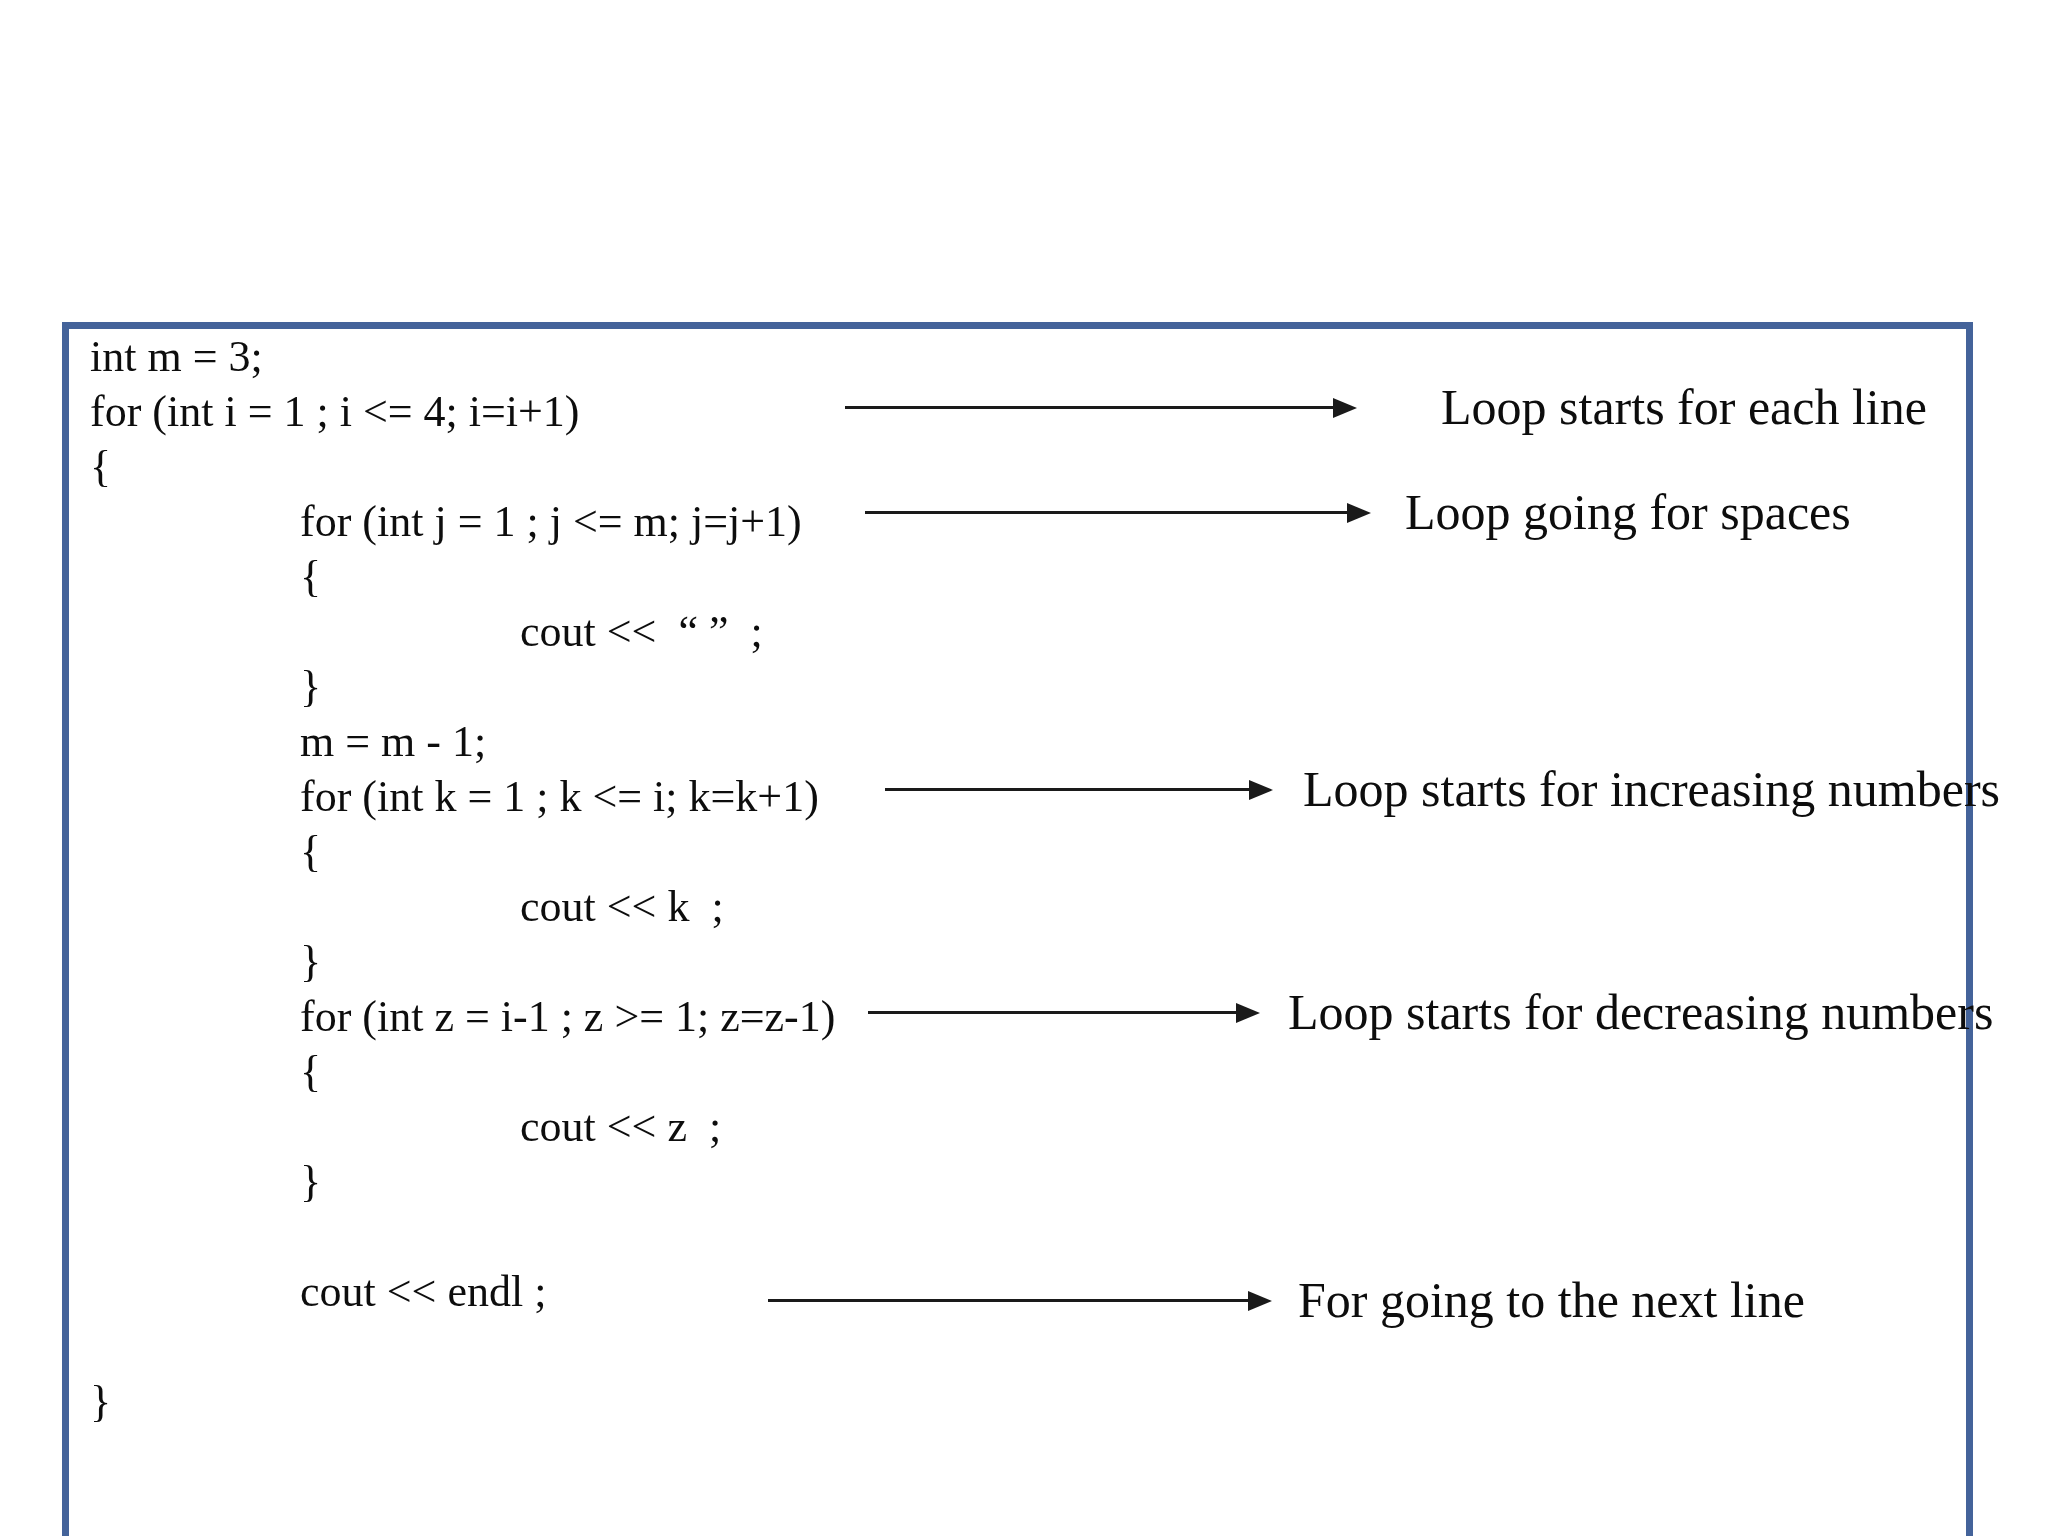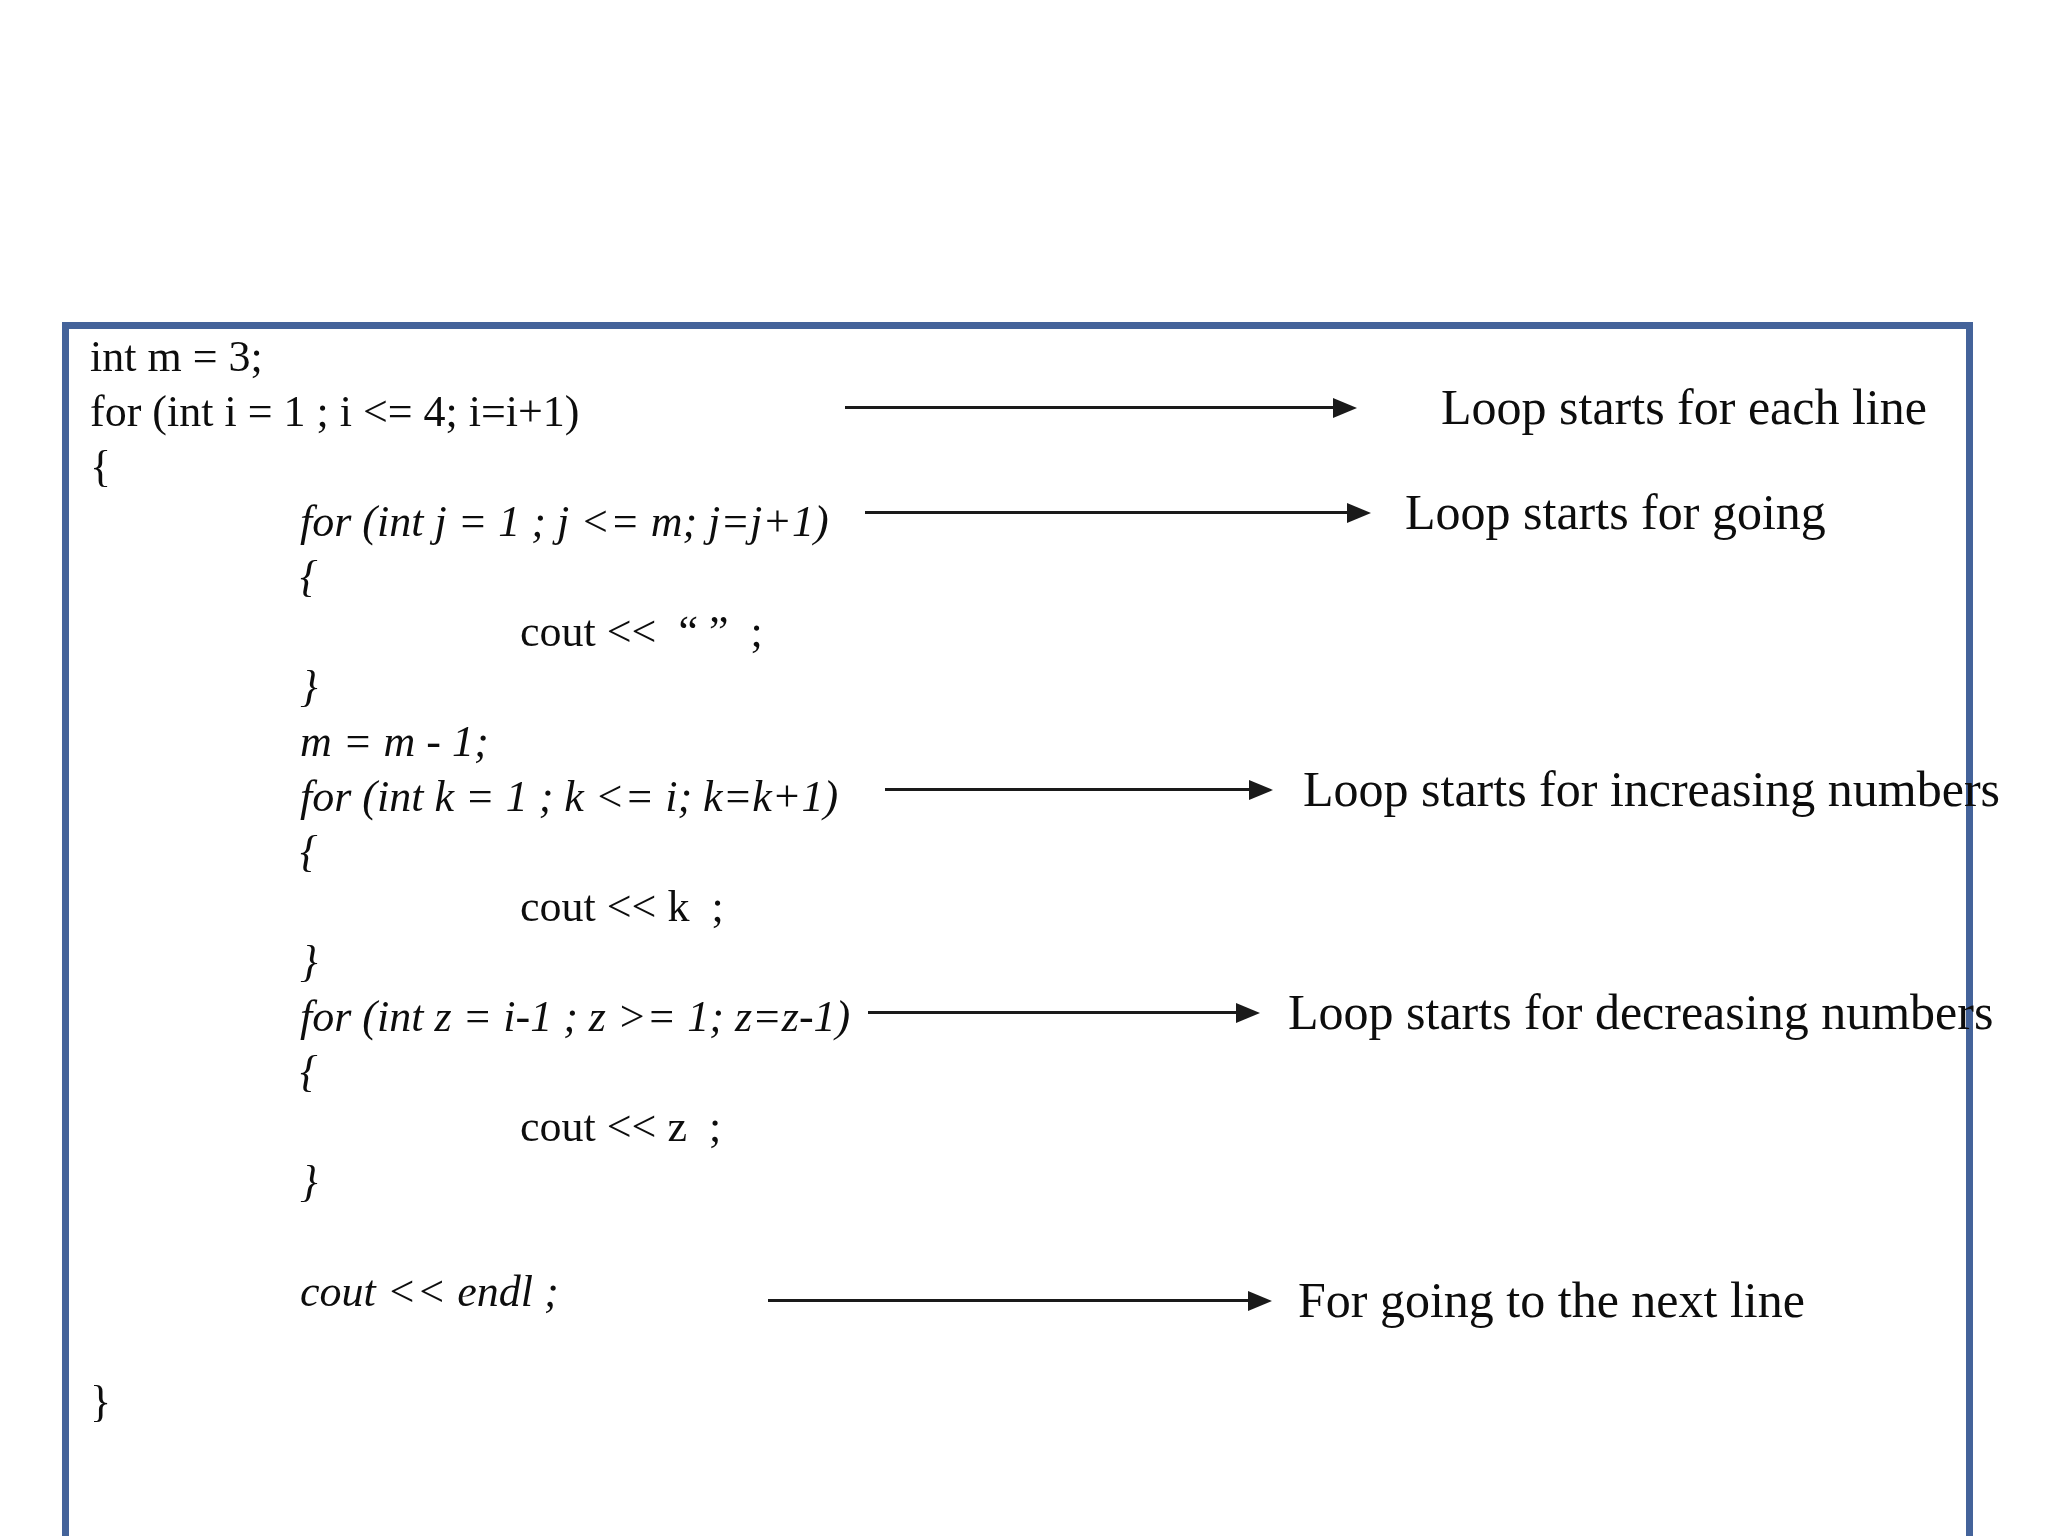--- a/index.html
+++ b/index.html
@@ -33,21 +33,21 @@
   .code-block {
     position: absolute;
     left: 21px;
     top: 0px;
     font-size: 44px;
     line-height: 55px;
     white-space: pre;
   }
   .code-line { white-space: pre; min-height: 55px; }
   .indent-0 { padding-left: 0; }
-  .indent-1 { padding-left: 210px; font-style: italic; }
+  .indent-1 { padding-left: 210px; }
   .indent-2 { padding-left: 430px; }
 
   .arrow {
     position: absolute;
     height: 0;
     border-top: 3px solid var(--arrow);
   }
   .arrow::after {
     content: "";
     position: absolute;
@@ -75,18 +75,18 @@
     <div class="code-block"><div class="code-line indent-0">int m = 3;</div><div class="code-line indent-0">for (int i = 1 ; i &lt;= 4; i=i+1)</div><div class="code-line indent-0">{</div><div class="code-line indent-1">for (int j = 1 ; j &lt;= m; j=j+1)</div><div class="code-line indent-1">{</div><div class="code-line indent-2">cout &lt;&lt;  “ ”  ;</div><div class="code-line indent-1">}</div><div class="code-line indent-1">m = m - 1;</div><div class="code-line indent-1">for (int k = 1 ; k &lt;= i; k=k+1)</div><div class="code-line indent-1">{</div><div class="code-line indent-2">cout &lt;&lt; k  ;</div><div class="code-line indent-1">}</div><div class="code-line indent-1">for (int z = i-1 ; z &gt;= 1; z=z-1)</div><div class="code-line indent-1">{</div><div class="code-line indent-2">cout &lt;&lt; z  ;</div><div class="code-line indent-1">}</div><div class="code-line indent-0">&nbsp;</div><div class="code-line indent-1">cout &lt;&lt; endl ;</div><div class="code-line indent-0">&nbsp;</div><div class="code-line indent-0">}</div></div>
   </div>
 
   <div class="arrow" style="left:845px;  top:406px;  width:488px;"></div>
   <div class="arrow" style="left:865px;  top:511px;  width:482px;"></div>
   <div class="arrow" style="left:885px;  top:788px;  width:364px;"></div>
   <div class="arrow" style="left:868px;  top:1011px; width:368px;"></div>
   <div class="arrow" style="left:768px;  top:1299px; width:480px;"></div>
 
   <div class="annotation" style="left:1398px; top:379px;margin-left:43px;">Loop starts for each line</div>
-  <div class="annotation" style="left:1405px; top:484px;">Loop starts for going</div>
+  <div class="annotation" style="left:1405px; top:484px;">Loop going for spaces</div>
   <div class="annotation" style="left:1303px; top:761px;">Loop starts for increasing numbers</div>
   <div class="annotation" style="left:1298px; top:1272px;">For going to the next line</div>
   <div class="annotation" style="left:1288px; top:984px;">Loop starts for decreasing numbers</div>
 
 </div>
 
 </body></html>

